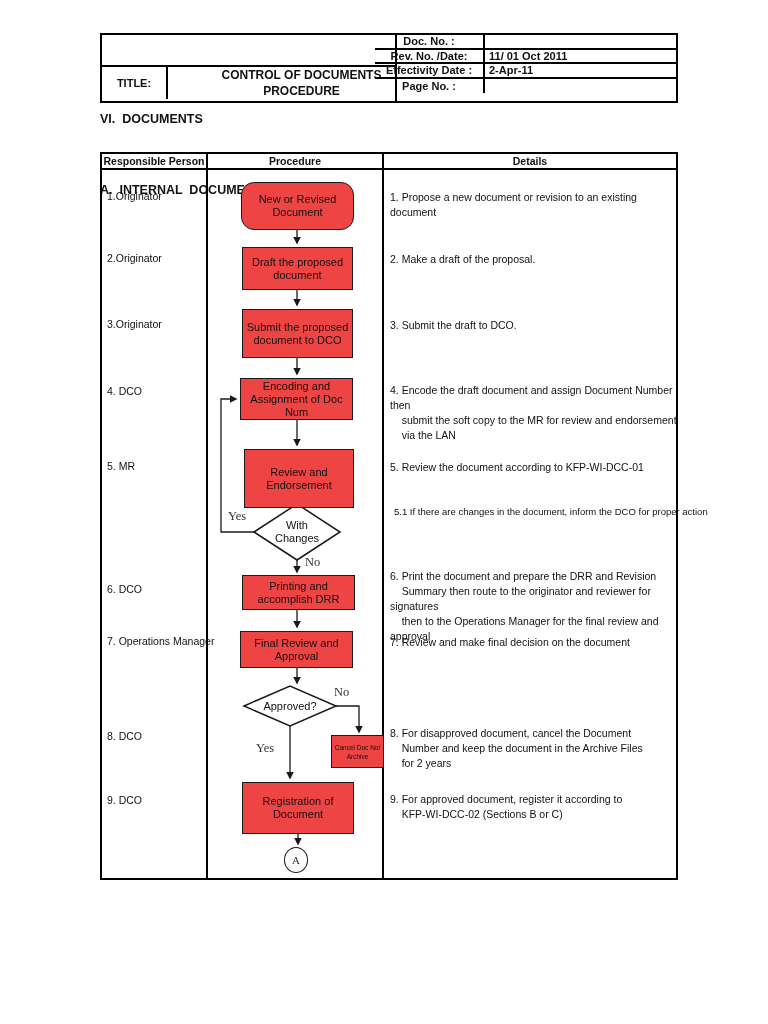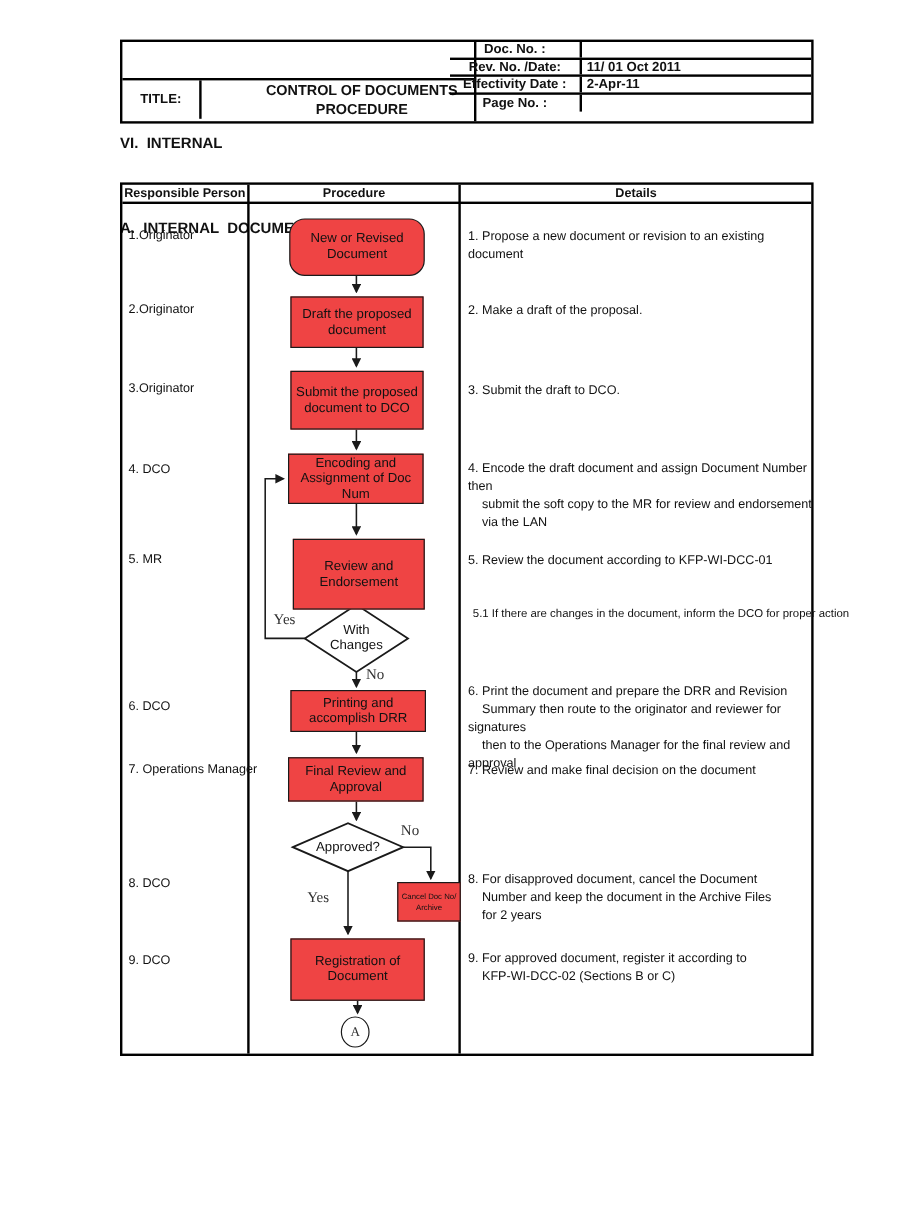--- a/index.html
+++ b/index.html
@@ -82,21 +82,21 @@
         <div class="ht-label bx">Effectivity Date :</div>
         <div class="ht-value bx">2-Apr-11</div>
       </div>
       <div class="ht-row bx">
         <div class="ht-label bx">Page No. :</div>
         <div class="ht-value bx"></div>
       </div>
     </div>
   </div>
 
-  <div class="heading heading-vi">VI.  INTERNAL</div>
+  <div class="heading heading-vi">VI.  DOCUMENTS</div>
   <div class="heading heading-a">A.  INTERNAL  DOCUMENTS</div>
 
   <div class="main-table bx">
     <div class="cdiv cdiv1"></div>
     <div class="cdiv cdiv2"></div>
     <div class="thead-row">
       <div class="th th1">Responsible Person</div>
       <div class="th th2">Procedure</div>
       <div class="th th3">Details</div>
     </div>

